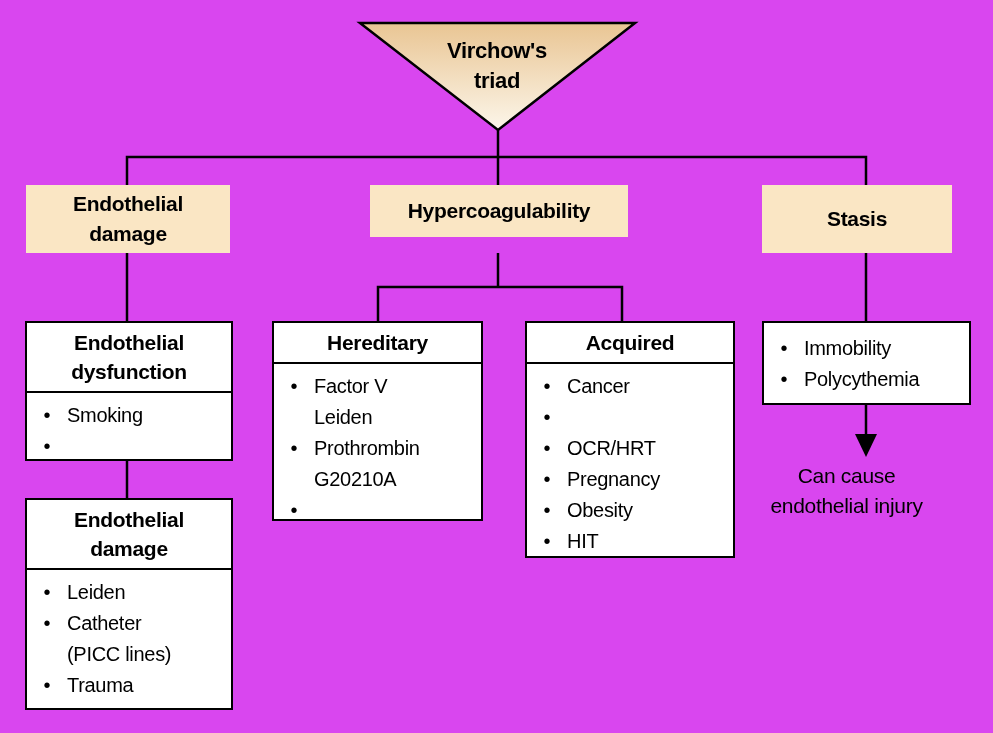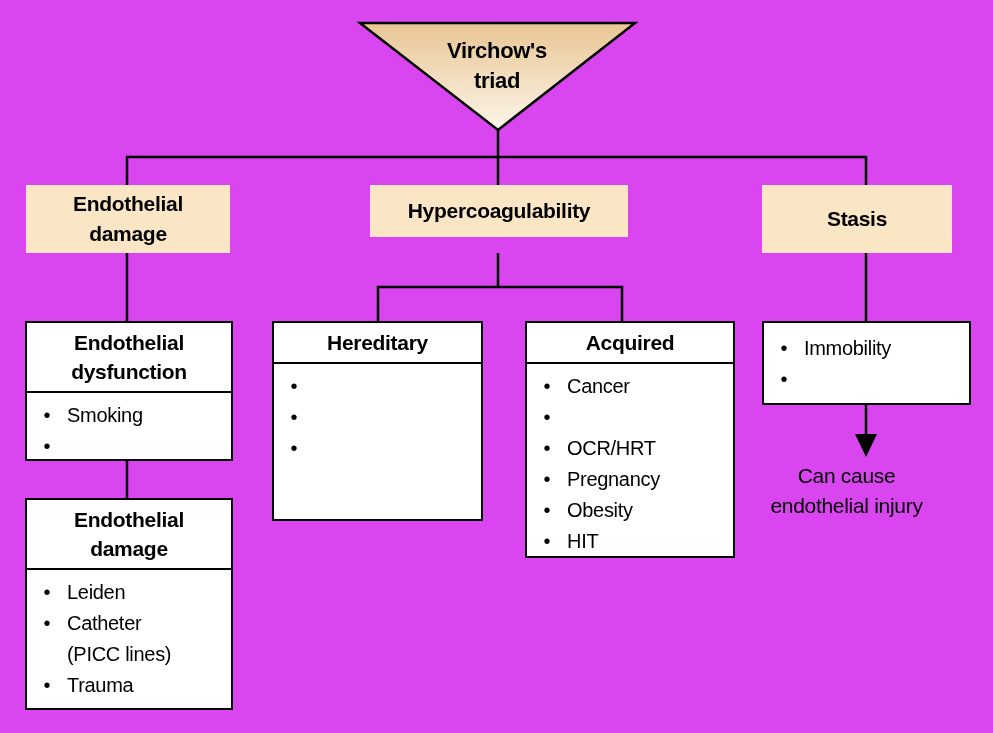--- a/index.html
+++ b/index.html
@@ -170,23 +170,27 @@
         <span class="item-text">Trauma</span>
       </li>
       </ul>
   </div>
 
   <div class="node-box" id="node-hereditary">
     <div class="node-header">Hereditary</div>
     <ul class="node-list">
         <li class="node-item">
         <span class="bullet">•</span>
-      </li>
-        <li class="node-item">
-        <span class="bullet">•</span>
+        <span class="item-text">Factor V
+Leiden</span>
+      </li>
+        <li class="node-item">
+        <span class="bullet">•</span>
+        <span class="item-text">Prothrombin
+G20210A</span>
       </li>
         <li class="node-item">
         <span class="bullet">•</span>
       </li>
       </ul>
   </div>
 
   <div class="node-box" id="node-acquired">
     <div class="node-header">Acquired</div>
     <ul class="node-list">
@@ -217,20 +221,21 @@
   </div>
 
   <div class="node-box" id="node-stasis-factors">
     <ul class="node-list">
         <li class="node-item">
         <span class="bullet">•</span>
         <span class="item-text">Immobility</span>
       </li>
         <li class="node-item">
         <span class="bullet">•</span>
+        <span class="item-text">Polycythemia</span>
       </li>
       </ul>
   </div>
 
   <div class="note">Can cause
 endothelial injury</div>
 
 </div>
 
 </body></html>

